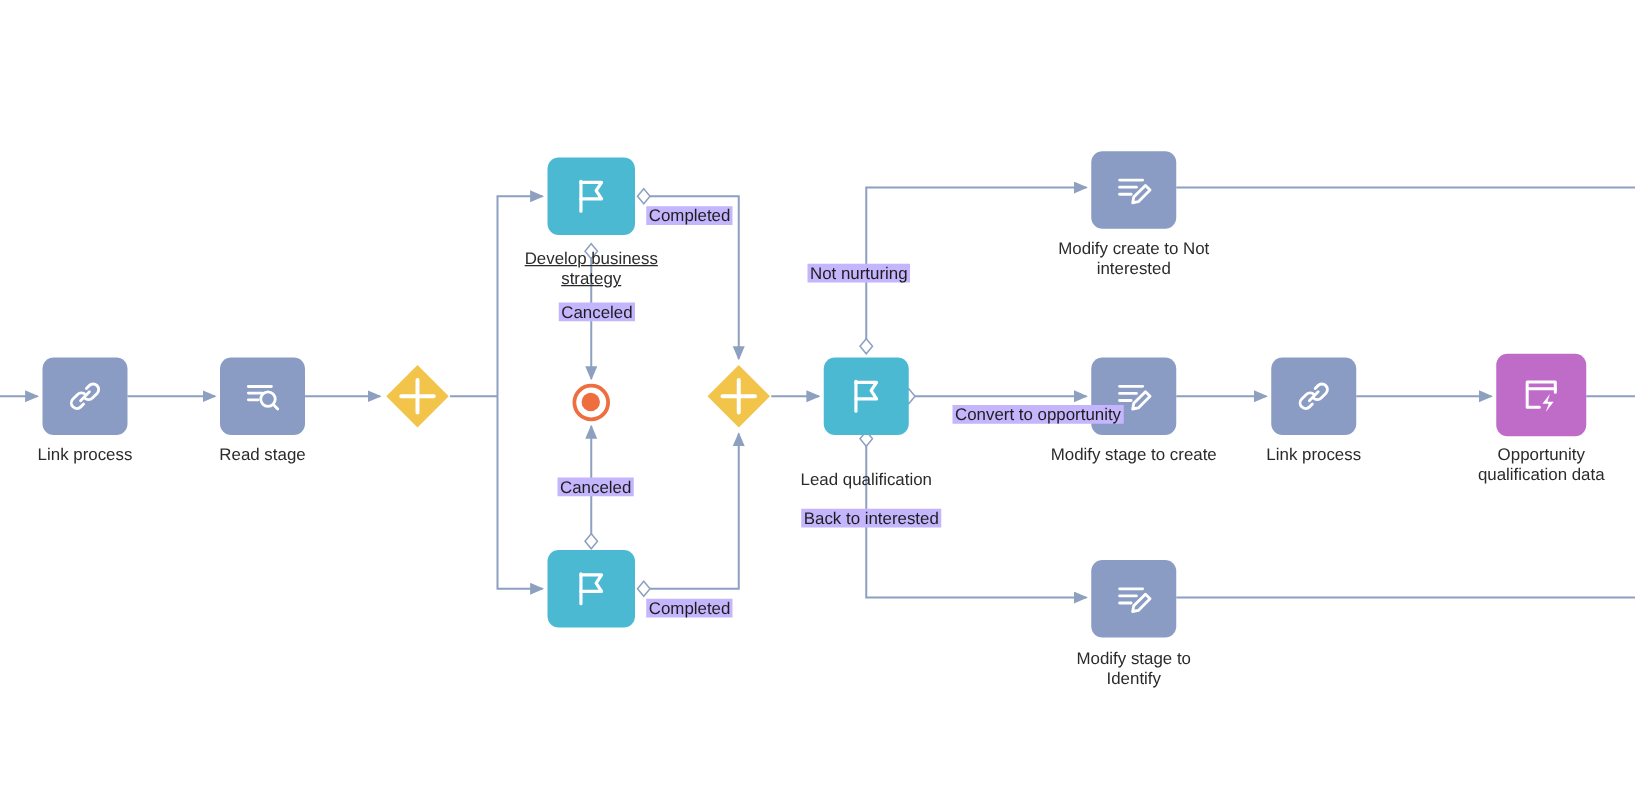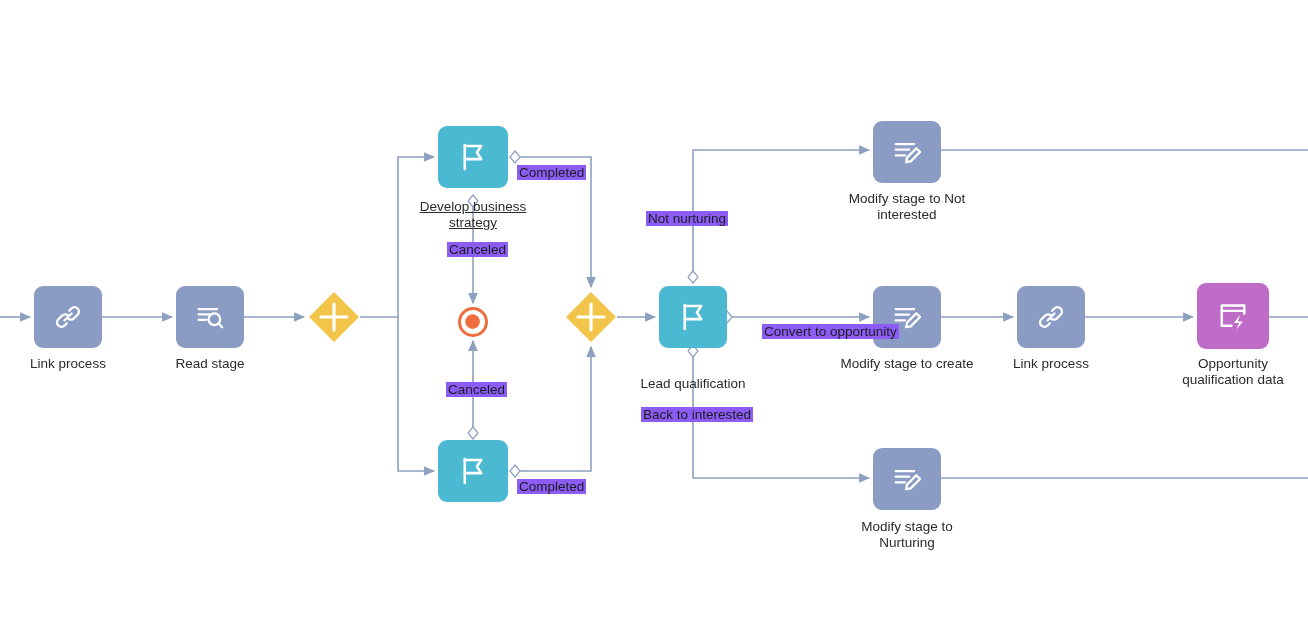--- a/index.html
+++ b/index.html
@@ -2,21 +2,21 @@
 <html><head>
 <meta charset="utf-8">
 <style>
   html,body{margin:0;padding:0;background:#ffffff;}
   body{font-family:"Liberation Sans",sans-serif;}
   #canvas{position:relative;width:1308px;height:636px;overflow:hidden;background:#ffffff;}
   #wires{position:absolute;left:0;top:0;width:1308px;height:636px;}
   .node{position:absolute;border-radius:9px;display:flex;align-items:center;justify-content:center;}
   .node svg{display:block;}
   .caption{position:absolute;text-align:center;font-size:13.5px;color:#2b2b2b;line-height:1.22;white-space:pre-line;}
-  .edge-label{position:absolute;font-size:13.5px;color:#1d1d1d;background:#8b5cf6;padding:0 2px;white-space:nowrap;}
+  .edge-label{position:absolute;font-size:13.5px;color:#1d1d1d;background:#c4b5fd;padding:0 2px;white-space:nowrap;}
   .gateway{position:absolute;}
   .endevent{position:absolute;border-radius:50%;box-sizing:border-box;}
 </style>
 </head>
 <body>
 
 <div id="canvas">
 
   <svg id="wires" viewBox="0 0 1308 636">
     <defs>
@@ -145,21 +145,21 @@
   <div class="node" style="left:873px;top:121px;width:68px;height:62px;background:#8a9bc4;">
     <span>
       <svg width="34" height="34" viewBox="0 0 24 24" fill="none" stroke="#ffffff" stroke-width="1.6" stroke-linecap="round" stroke-linejoin="round">
         <path d="M4 6.4 H17"></path>
           <path d="M4 10.4 H13.5"></path>
           <path d="M4 14.4 H10.5"></path>
         <path d="M18.6 9.4 l2.6 2.6 l-6.6 6.6 l-3.2 0.6 l0.6 -3.2 z"></path>
       </svg>
     </span>
   </div>
-  <div class="caption" style="left:827px;top:191px;width:160px;">Modify stage to Not
+  <div class="caption" style="left:827px;top:191px;width:160px;">Modify create to Not
 interested</div>
 
   <div class="node" style="left:873px;top:286px;width:68px;height:62px;background:#8a9bc4;">
     <span>
       <svg width="34" height="34" viewBox="0 0 24 24" fill="none" stroke="#ffffff" stroke-width="1.6" stroke-linecap="round" stroke-linejoin="round">
         <path d="M4 6.4 H17"></path>
           <path d="M4 10.4 H13.5"></path>
           <path d="M4 14.4 H10.5"></path>
         <path d="M18.6 9.4 l2.6 2.6 l-6.6 6.6 l-3.2 0.6 l0.6 -3.2 z"></path>
       </svg>
@@ -171,21 +171,21 @@
     <span>
       <svg width="34" height="34" viewBox="0 0 24 24" fill="none" stroke="#ffffff" stroke-width="1.6" stroke-linecap="round" stroke-linejoin="round">
         <path d="M4 6.4 H17"></path>
           <path d="M4 10.4 H13.5"></path>
           <path d="M4 14.4 H10.5"></path>
         <path d="M18.6 9.4 l2.6 2.6 l-6.6 6.6 l-3.2 0.6 l0.6 -3.2 z"></path>
       </svg>
     </span>
   </div>
   <div class="caption" style="left:827px;top:519px;width:160px;">Modify stage to
-Nurturing</div>
+Identify</div>
 
   <div class="node" style="left:1017px;top:286px;width:68px;height:62px;background:#8a9bc4;">
     <span>
       <svg width="34" height="34" viewBox="0 0 24 24" fill="none" stroke="#ffffff" stroke-width="1.6" stroke-linecap="round">
         <path d="M9.5 14.5 L14.5 9.5"></path>
         <path d="M12.8 7.6 l1.6 -1.6 a3.1 3.1 0 0 1 4.4 4.4 l-2.6 2.6 a3.1 3.1 0 0 1 -4.4 0"></path>
         <path d="M11.2 16.4 l-1.6 1.6 a3.1 3.1 0 0 1 -4.4 -4.4 l2.6 -2.6 a3.1 3.1 0 0 1 4.4 0"></path>
       </svg>
     </span>
   </div>

